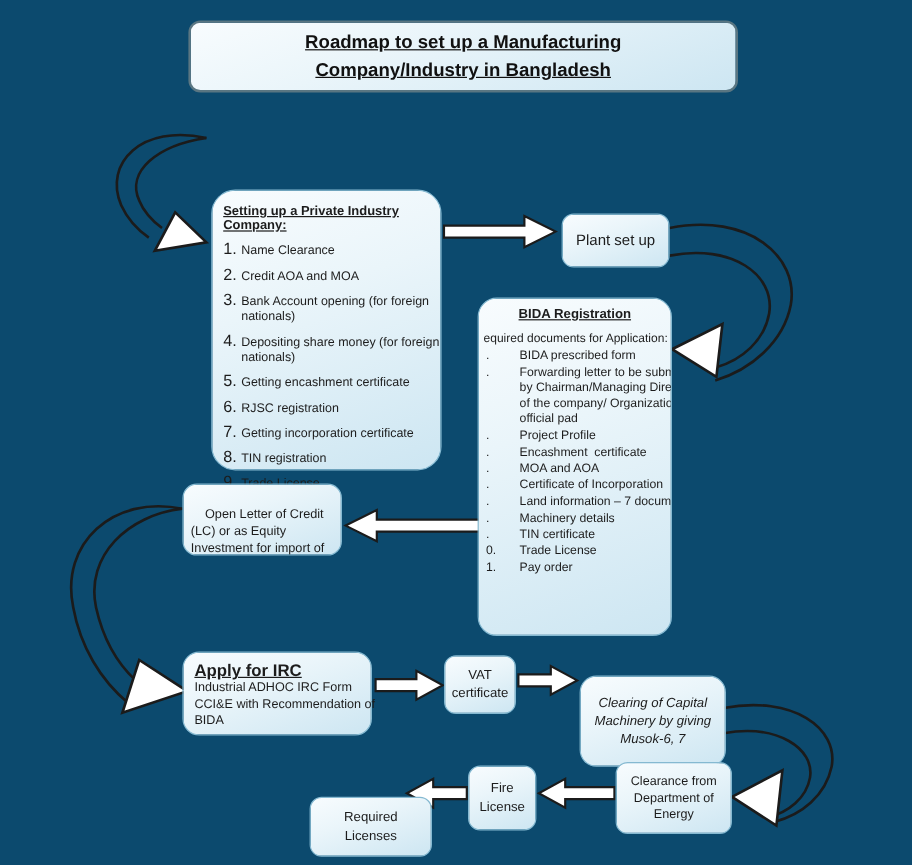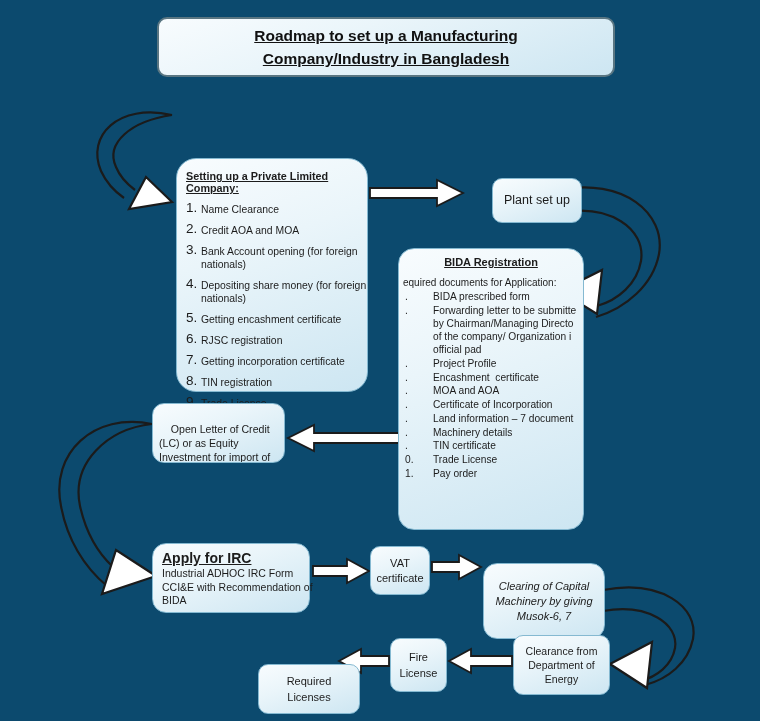--- a/index.html
+++ b/index.html
@@ -82,21 +82,21 @@
     <polygon fill="#ffffff" stroke-width="1.8" points="512,656 471,656 471,649 449,661 471,673 471,666 512,666"></polygon>
     <polygon fill="#ffffff" stroke-width="1.8" points="389,656 361,656 361,649 339,661 361,673 361,666 389,666"></polygon>
   </svg>
 
   <div class="box title-box" style="left:157px;top:17px;width:458px;height:60px;">
     <span class="title-text">Roadmap to set up a Manufacturing
 Company/Industry in Bangladesh</span>
   </div>
 
   <div class="box company-box" style="left:176px;top:158px;width:192px;height:234px;">
-    <div class="heading-left">Setting up a Private Limited Company:</div>
+    <div class="heading-left">Setting up a Private Industry Company:</div>
     <div class="crow">
         <span class="cnum">1.</span>
         <span class="ctext">Name Clearance</span>
       </div>
     <div class="crow">
         <span class="cnum">2.</span>
         <span class="ctext">Credit AOA and MOA</span>
       </div>
     <div class="crow">
         <span class="cnum">3.</span>
@@ -123,25 +123,25 @@
     <div class="crow">
         <span class="cnum">8.</span>
         <span class="ctext">TIN registration</span>
       </div>
     <div class="crow">
         <span class="cnum">9.</span>
         <span class="ctext">Trade License</span>
       </div>
   </div>
 
-  <div class="box simple plant-box" style="left:492px;top:178px;width:90px;height:45px;border-radius:10px;">
+  <div class="box simple plant-box" style="left:468px;top:178px;width:90px;height:45px;border-radius:10px;">
     <span>Plant set up</span>
   </div>
 
-  <div class="box bida-box" style="left:398px;top:248px;width:186px;height:282px;">
+  <div class="box bida-box" style="left:398px;top:248px;width:162px;height:282px;">
     <div class="bida-heading">BIDA Registration</div>
     <div class="bida-intro">equired documents for Application:</div>
     <div class="brow">
         <span class="bmark">.</span>
         <span class="btext">BIDA prescribed form</span>
       </div>
     <div class="brow">
         <span class="bmark">.</span>
         <span class="btext">Forwarding letter to be submitte
 by Chairman/Managing Directo

